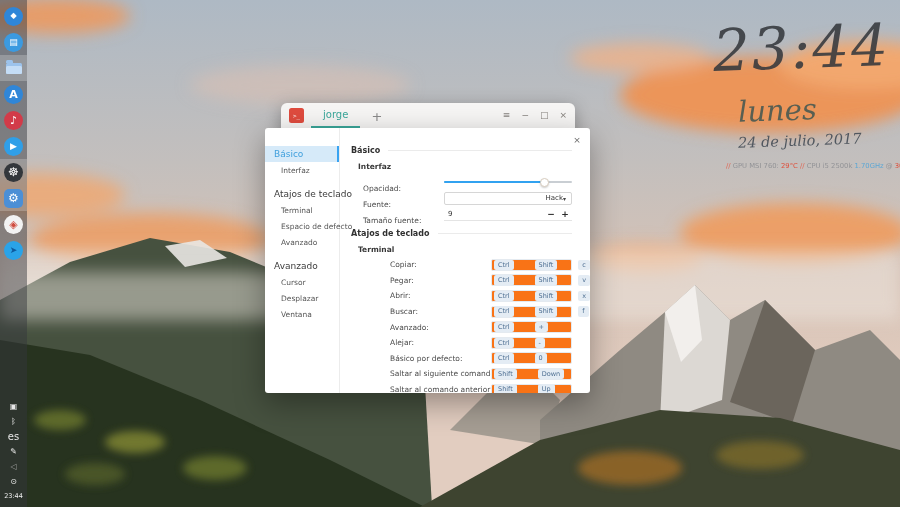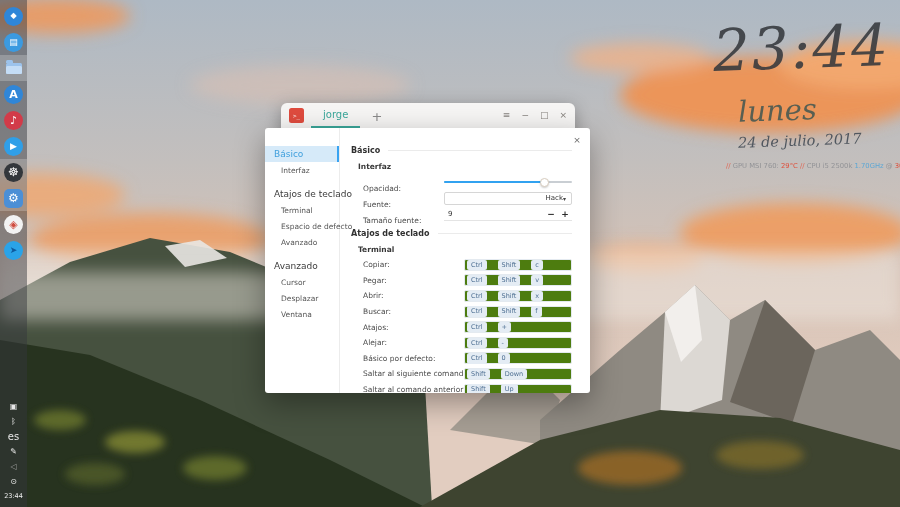--- a/index.html
+++ b/index.html
@@ -95,24 +95,24 @@
                background:#fff;border:1px solid #d8cdbf;box-shadow:0 1px 2px rgba(0,0,0,.2);
                transform:translateX(-4px);}
   .select{flex:1;height:13px;border:1px solid #d6d6d6;border-radius:2px;background:#fff;
           display:flex;align-items:center;justify-content:flex-end;padding:0 5px;}
   .select-val{font-size:7px;color:#333;}
   .select-caret{font-size:6px;color:#444;}
   .spin{flex:1;height:13px;border-bottom:1px solid #e4e4e4;display:flex;align-items:center;}
   .spin-val{flex:1;font-size:7px;color:#333;padding-left:4px;}
   .spin-btn{width:14px;text-align:center;font-size:9px;color:#2b2b2b;font-weight:bold;}
 
-  .srow{display:flex;align-items:center;padding:0 18px 0 22px;height:15.6px;}
+  .srow{display:flex;align-items:center;padding:0 18px 0 22px;height:15.6px;margin-left:27px;}
   .srow-lbl{width:101px;min-width:101px;font-size:7.5px;color:#4a4a4a;white-space:nowrap;}
-  .keyfield{flex:1;height:12px;border:1px solid #e4eaf0;border-radius:2px;background:#4d7c0f;
-            display:flex;align-items:center;gap:11px;padding-left:2px;min-width:0;}
+  .keyfield{flex:1;height:12px;border:1px solid #e4eaf0;border-radius:2px;background:#f97316;
+            display:flex;align-items:center;gap:21px;padding-left:2px;min-width:0;}
   .key{background:#e4ecf4;color:#4e6f92;font-size:6.5px;line-height:1;padding:2px 4px;
        border-radius:2px;white-space:nowrap;}
 </style>
 </head>
 <body>
 
 <div class="stage">
 
   <svg class="wallpaper" width="900" height="507" viewBox="0 0 900 507" preserveAspectRatio="none">
     <defs>
@@ -318,21 +318,21 @@
       </div>
       <div class="srow">
         <span class="srow-lbl">Buscar:</span>
         <span class="keyfield">
           <span class="key">Ctrl</span>
           <span class="key">Shift</span>
           <span class="key">f</span>
         </span>
       </div>
       <div class="srow">
-        <span class="srow-lbl">Atajos:</span>
+        <span class="srow-lbl">Avanzado:</span>
         <span class="keyfield">
           <span class="key">Ctrl</span>
           <span class="key">+</span>
         </span>
       </div>
       <div class="srow">
         <span class="srow-lbl">Alejar:</span>
         <span class="keyfield">
           <span class="key">Ctrl</span>
           <span class="key">-</span>

